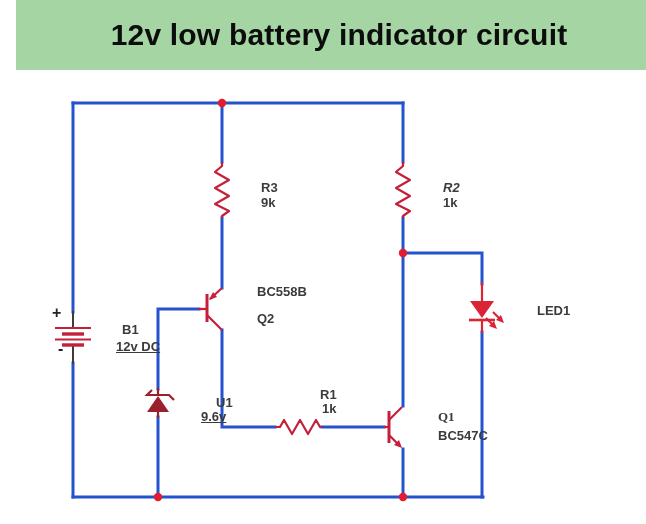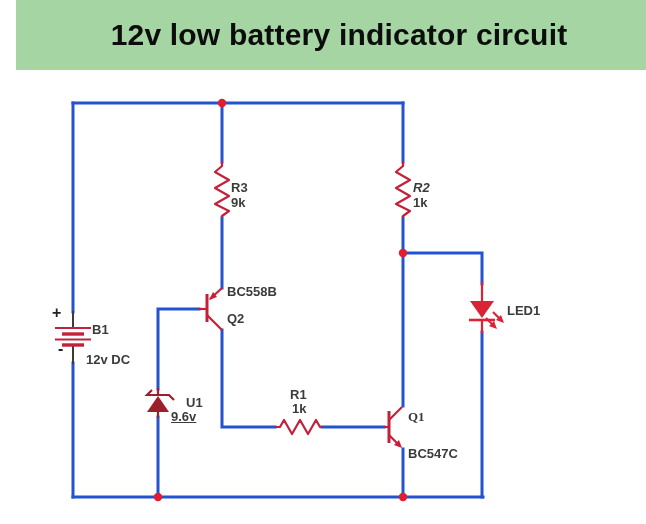--- a/index.html
+++ b/index.html
@@ -22,21 +22,21 @@
   .zstroke{stroke:var(--dark-red);stroke-width:2.2;fill:none;}
   .zfill{fill:var(--dark-red);stroke:none;}
   .lstroke{stroke:var(--led-red);stroke-width:2.2;fill:none;}
   .lbar{stroke:var(--led-red);stroke-width:2.6;fill:none;}
   .lfill{fill:var(--led-red);stroke:none;}
   .dot{fill:var(--junction-red);stroke:none;}
   .blead{stroke:var(--battery-lead);stroke-width:2;fill:none;}
   .pthin{stroke:var(--component-red);stroke-width:2.1;fill:none;}
   .pthick{stroke:var(--component-red);stroke-width:3.4;fill:none;}
   .lbl{position:absolute;font-size:13px;font-weight:700;color:var(--label-text);
-       white-space:nowrap;line-height:1.1;}
+       white-space:nowrap;line-height:1.1;margin-left:30px;}
   .sign{position:absolute;font-size:16px;font-weight:700;color:#222;line-height:1;}
 </style>
 </head>
 <body>
 
 <div class="stage">
 
   <div class="banner">
     <h1>12v low battery indicator circuit</h1>
   </div>
@@ -115,35 +115,35 @@
       <circle class="dot" cx="222" cy="103" r="4.2"></circle>
       <circle class="dot" cx="403" cy="253" r="4.2"></circle>
       <circle class="dot" cx="158" cy="497" r="4.2"></circle>
       <circle class="dot" cx="403" cy="497" r="4.2"></circle>
     </g>
   </svg>
 
   <span class="sign" style="left:52px;top:305px;">+</span>
   <span class="sign" style="left:58px;top:341px;">-</span>
   <span class="lbl" style="left:92px;top:323px;">B1</span>
-  <span class="lbl" style="left:86px;top:353px;">12v DC</span>
+  <span class="lbl" style="left:86px;top:340px;text-decoration:underline;">12v DC</span>
 
   <span class="lbl" style="left:231px;top:181px;">R3</span>
   <span class="lbl" style="left:231px;top:196px;">9k</span>
 
   <span class="lbl" style="left:413px;top:181px;font-style:italic;">R2</span>
   <span class="lbl" style="left:413px;top:196px;">1k</span>
 
   <span class="lbl" style="left:227px;top:285px;">BC558B</span>
   <span class="lbl" style="left:227px;top:312px;">Q2</span>
 
   <span class="lbl" style="left:186px;top:396px;">U1</span>
   <span class="lbl" style="left:171px;top:410px;text-decoration:underline;">9.6v</span>
 
   <span class="lbl" style="left:290px;top:388px;">R1</span>
   <span class="lbl" style="left:292px;top:402px;">1k</span>
 
   <span class="lbl" style="left:408px;top:410px;font-family:Liberation Serif, serif;">Q1</span>
-  <span class="lbl" style="left:408px;top:447px;">BC547C</span>
+  <span class="lbl" style="left:408px;top:429px;">BC547C</span>
 
   <span class="lbl" style="left:507px;top:304px;">LED1</span>
 
 </div>
 
 </body></html>

